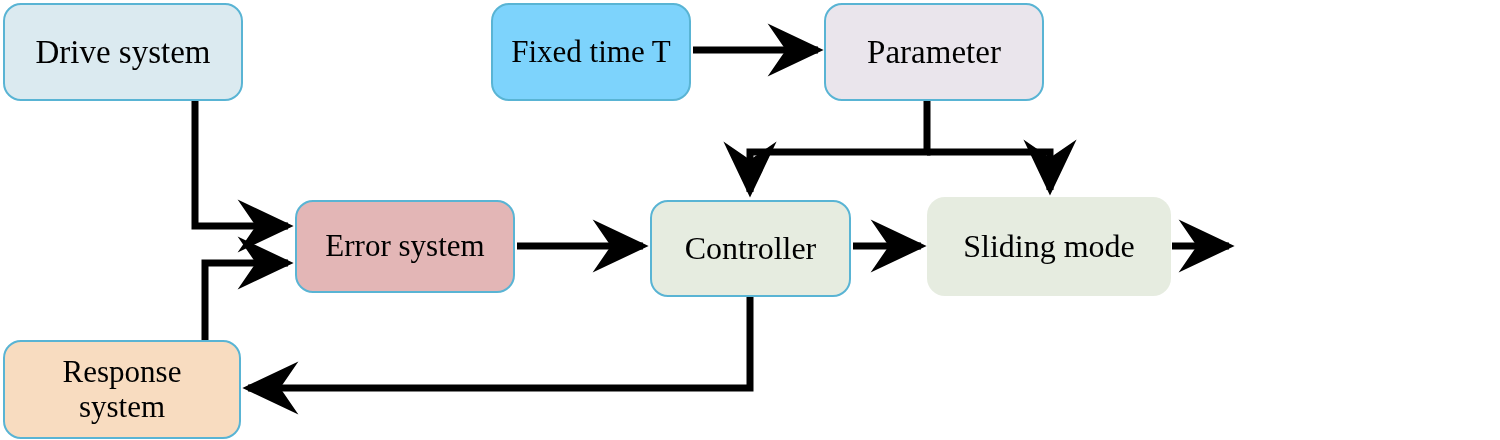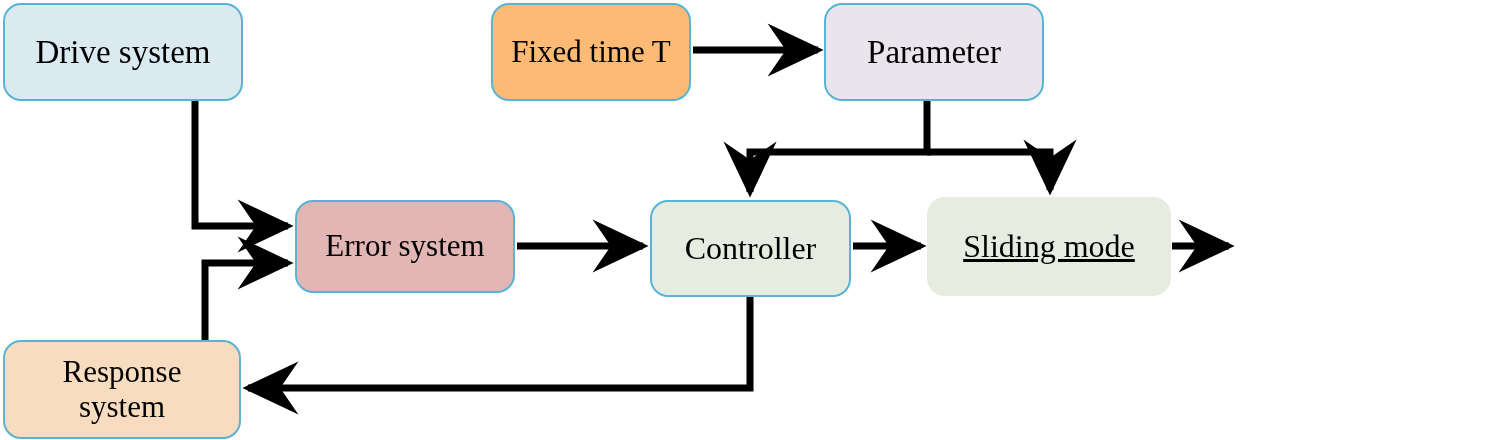--- a/index.html
+++ b/index.html
@@ -86,37 +86,37 @@
 
     <path d="M1172,246 L1229,246" fill="none" stroke="#000000" stroke-width="7" stroke-linecap="butt" marker-end="url(#arrowhead)"></path>
 
     <path d="M750,296 L750,388 L248,388" fill="none" stroke="#000000" stroke-width="7" stroke-linecap="butt" stroke-linejoin="miter" marker-end="url(#arrowhead)"></path>
   </svg>
 
   <div class="node node-bordered" id="node-drive" style="background:#dbeaf0;">
     <span class="node-label">Drive system</span>
   </div>
 
-  <div class="node node-bordered" id="node-fixedtime" style="background:#fdba74;">
+  <div class="node node-bordered" id="node-fixedtime" style="background:#7dd3fc;">
     <span class="node-label">Fixed time T</span>
   </div>
 
   <div class="node node-bordered" id="node-parameter" style="background:#eae5ec;">
     <span class="node-label">Parameter</span>
   </div>
 
   <div class="node node-bordered" id="node-error" style="background:#e3b6b6;">
     <span class="node-label">Error system</span>
   </div>
 
   <div class="node node-bordered" id="node-controller" style="background:#e6ece0;">
     <span class="node-label">Controller</span>
   </div>
 
-  <div class="node node-borderless" id="node-sliding" style="background:#e6ece0;text-decoration:underline;">
+  <div class="node node-borderless" id="node-sliding" style="background:#e6ece0;">
     <span class="node-label">Sliding mode</span>
   </div>
 
 
   <div class="node node-bordered" id="node-response" style="background:#f8dcc0;">
     <span class="node-label">Response
 system</span>
   </div>
 
 </div>

